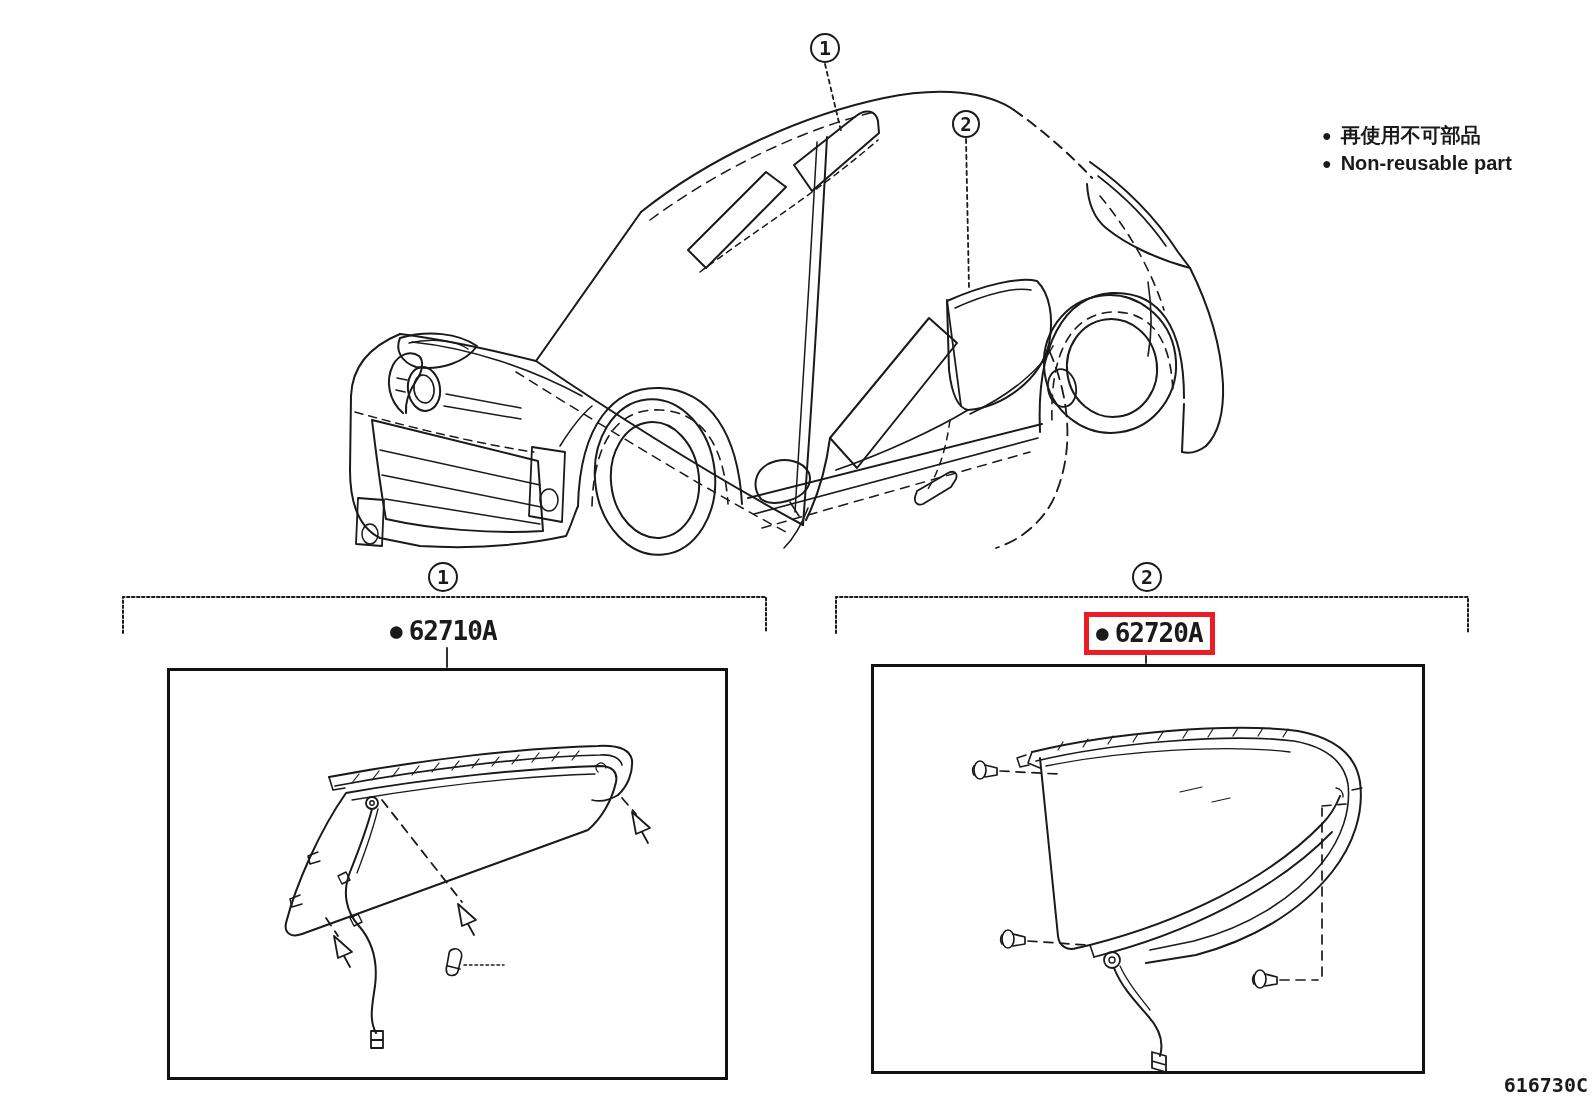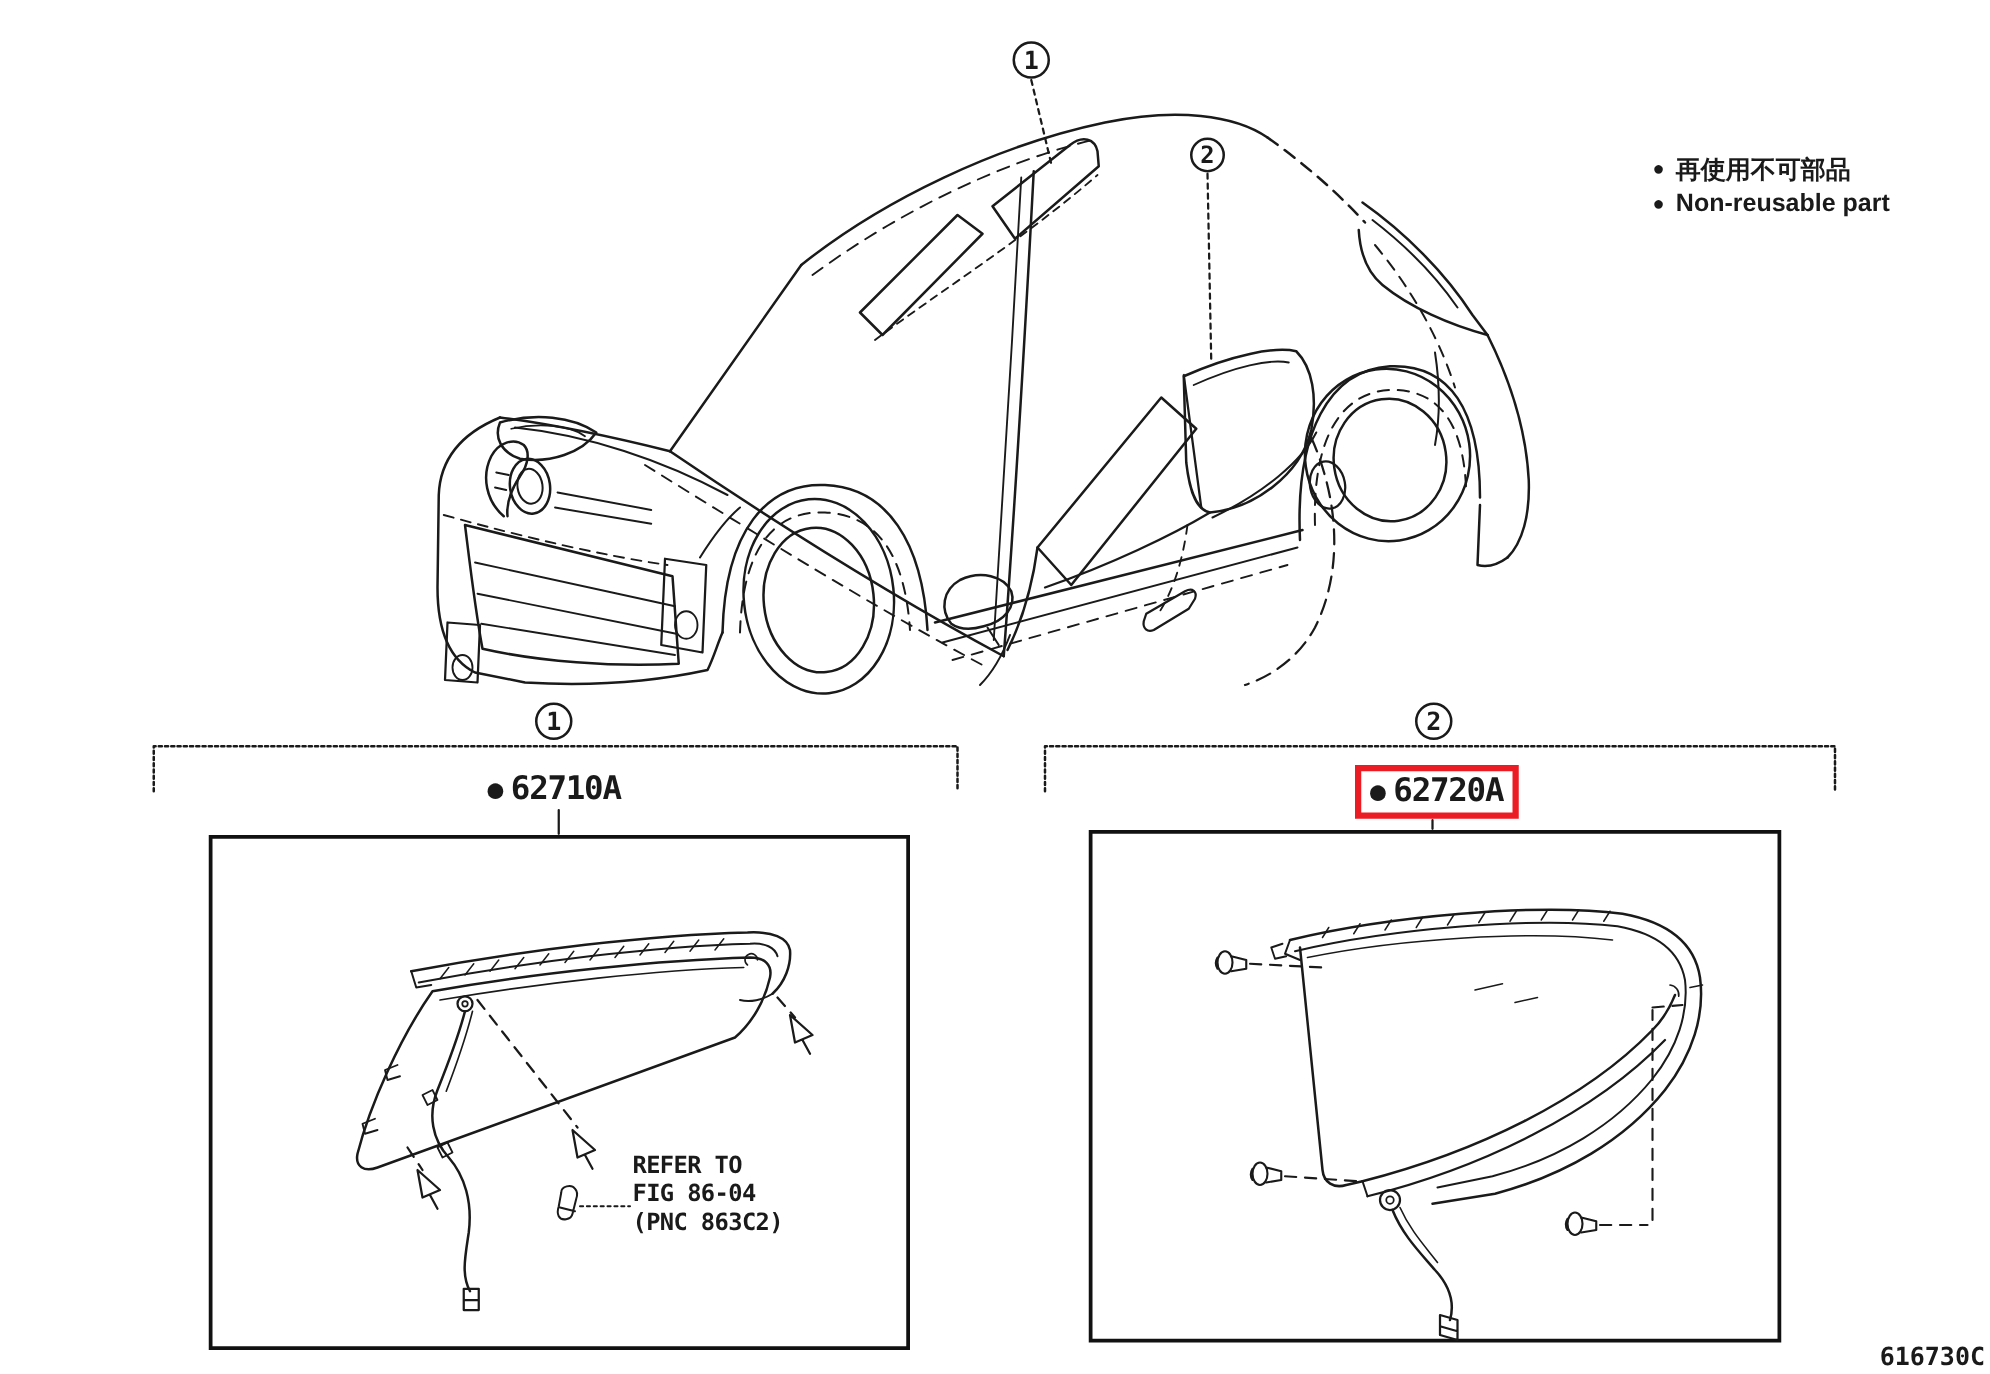--- a/index.html
+++ b/index.html
@@ -242,21 +242,16 @@
     <span>62710A</span>
   </div>
   <div class="overlay part-label highlight-box" style="left: 1084px; top: 612px; border-color: rgb(236, 28, 36);">
     <span class="bullet">●</span>
     <span>62720A</span>
   </div>
 
   <div class="part-box" style="left:167px;top:668px;width:561px;height:412px;"></div>
   <div class="part-box" style="left:871px;top:664px;width:554px;height:410px;"></div>
 
-  <div class="overlay refer-note" style="left:506px;top:921px;">
-    <div>REFER TO</div>
-    <div>FIG 86-04</div>
-    <div>(PNC 863C2)</div>
-  </div>
 
   <div class="overlay figure-code" style="right:4px;top:1073px;">616730C</div>
 
 </div>
 
 </body></html>

